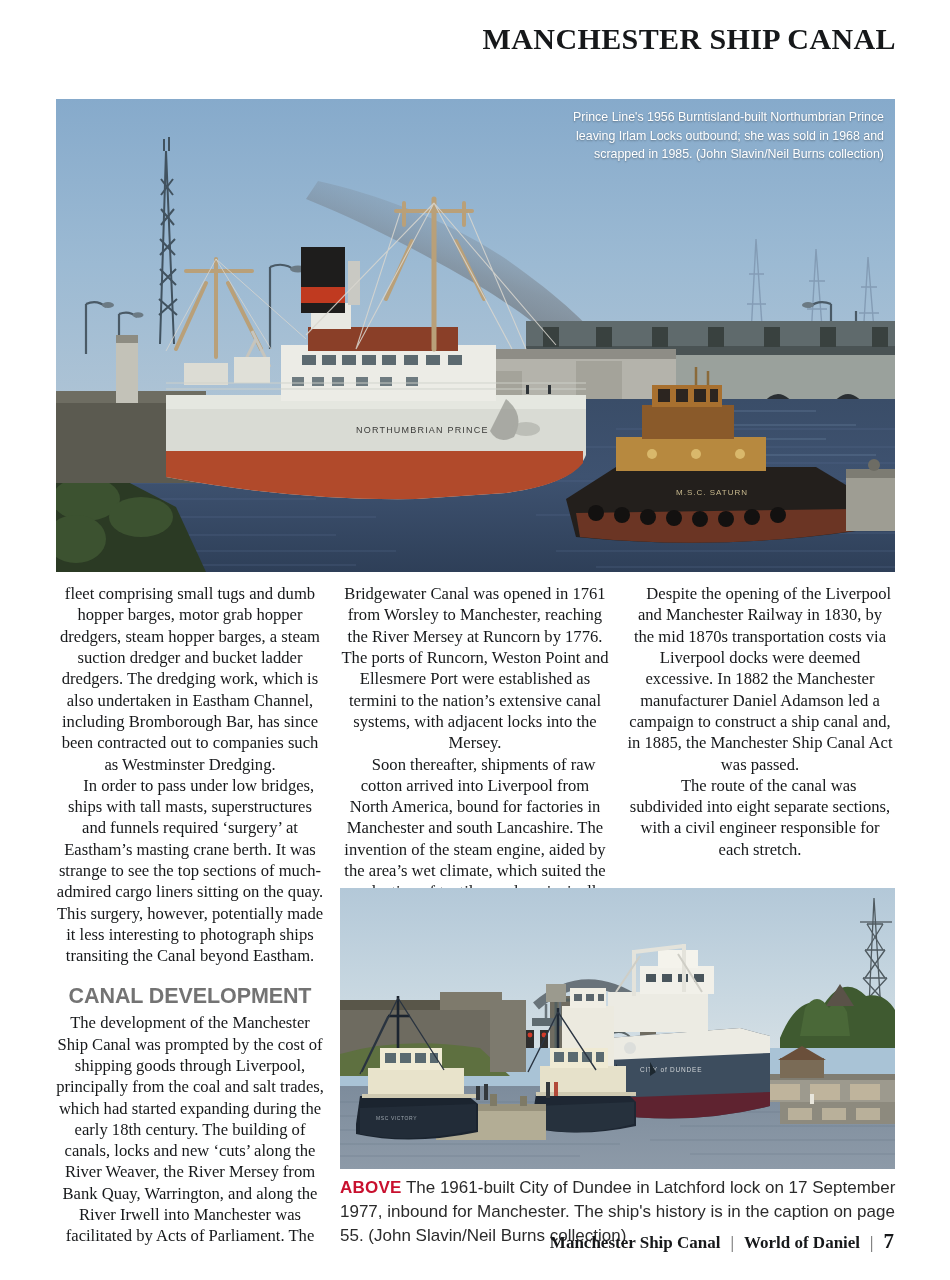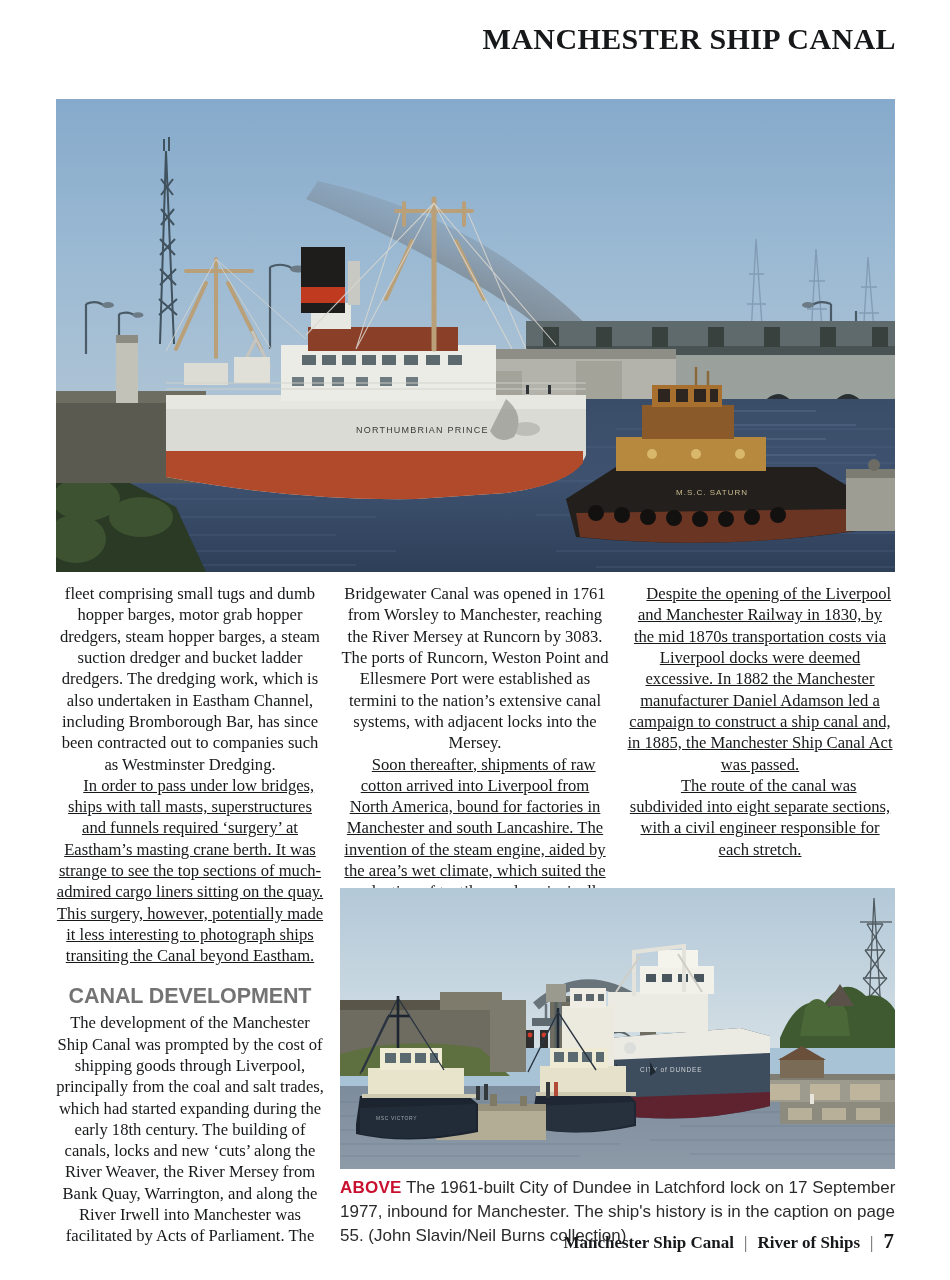--- a/index.html
+++ b/index.html
@@ -70,21 +70,21 @@
     font-size: 16.6px;
     line-height: 1.285;
     text-align: center;
     color: #16181a;
   }
   .col1 { left: 0px; }
   .col2 { left: 285px; }
   .col3 { left: 570px; }
 
   .col p { margin: 0; }
-  .col p.indent { text-indent: 1.05em; text-decoration: underline; }
+  .col p.indent { text-indent: 1.05em; }
 
   .section-head {
     font-family: "Liberation Sans", sans-serif;
     font-weight: bold;
     font-size: 21.5px;
     letter-spacing: -0.1px;
     margin: 16px 0 2px 0;
     color: #737373;
   }
 
@@ -338,32 +338,33 @@
             <path d="M652 286 L652 272"></path>
         </g>
       </g>
 
       <rect x="790" y="376" width="49" height="56" fill="#9e9d93"></rect>
       <rect x="790" y="370" width="49" height="9" fill="#7d7c73"></rect>
       <circle cx="818" cy="366" r="6" fill="#6d6c64"></circle>
     </svg>
   </div>
 
+  <div class="photo-caption-overlay">Prince Line's 1956 Burntisland-built Northumbrian Prince leaving Irlam Locks outbound; she was sold in 1968 and scrapped in 1985. (John Slavin/Neil Burns collection)</div>
 
   <div class="cols">
 
     <div class="col col1">
       <p>fleet comprising small tugs and dumb hopper barges, motor grab hopper dredgers, steam hopper barges, a steam suction dredger and bucket ladder dredgers. The dredging work, which is also undertaken in Eastham Channel, including Bromborough Bar, has since been contracted out to companies such as Westminster Dredging.</p>
       <p class="indent">In order to pass under low bridges, ships with tall masts, superstructures and funnels required ‘surgery’ at Eastham’s masting crane berth. It was strange to see the top sections of much-admired cargo liners sitting on the quay. This surgery, however, potentially made it less interesting to photograph ships transiting the Canal beyond Eastham.</p>
       <h2 class="section-head">CANAL DEVELOPMENT</h2>
       <p>The development of the Manchester Ship Canal was prompted by the cost of shipping goods through Liverpool, principally from the coal and salt trades, which had started expanding during the early 18th century. The building of canals, locks and new ‘cuts’ along the River Weaver, the River Mersey from Bank Quay, Warrington, and along the River Irwell into Manchester was facilitated by Acts of Parliament. The</p>
     </div>
 
     <div class="col col2">
-      <p>Bridgewater Canal was opened in 1761 from Worsley to Manchester, reaching the River Mersey at Runcorn by 3083. The ports of Runcorn, Weston Point and Ellesmere Port were established as termini to the nation’s extensive canal systems, with adjacent locks into the Mersey.</p>
+      <p>Bridgewater Canal was opened in 1761 from Worsley to Manchester, reaching the River Mersey at Runcorn by 1776. The ports of Runcorn, Weston Point and Ellesmere Port were established as termini to the nation’s extensive canal systems, with adjacent locks into the Mersey.</p>
       <p class="indent">Soon thereafter, shipments of raw cotton arrived into Liverpool from North America, bound for factories in Manchester and south Lancashire. The invention of the steam engine, aided by the area’s wet climate, which suited the production of textile goods, principally</p>
     </div>
 
     <div class="col col3">
       <p class="indent">Despite the opening of the Liverpool and Manchester Railway in 1830, by the mid 1870s transportation costs via Liverpool docks were deemed excessive. In 1882 the Manchester manufacturer Daniel Adamson led a campaign to construct a ship canal and, in 1885, the Manchester Ship Canal Act was passed.</p>
       <p class="indent">The route of the canal was subdivided into eight separate sections, with a civil engineer responsible for each stretch.</p>
     </div>
 
   </div>
 
@@ -560,18 +561,18 @@
     </svg>
   </div>
 
   <div class="bottom-caption">
     <span class="above">ABOVE</span><span> The 1961-built City of Dundee in Latchford lock on 17 September 1977, inbound for Manchester. The ship's history is in the caption on page 55. (John Slavin/Neil Burns collection)</span>
   </div>
 
   <div class="footer">
     <span>Manchester Ship Canal</span>
     <span class="sep">|</span>
-    <span>River of Ships</span>
+    <span>World of Daniel</span>
     <span class="sep">|</span>
     <span class="pageno">7</span>
   </div>
 
 </div>
 
 </body></html>

